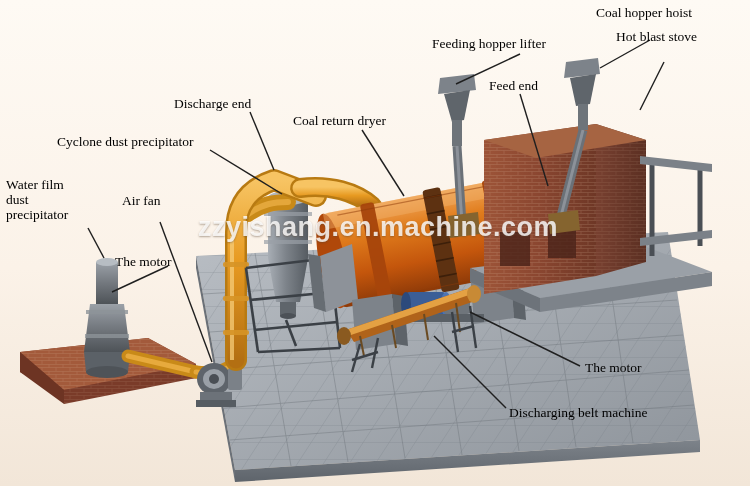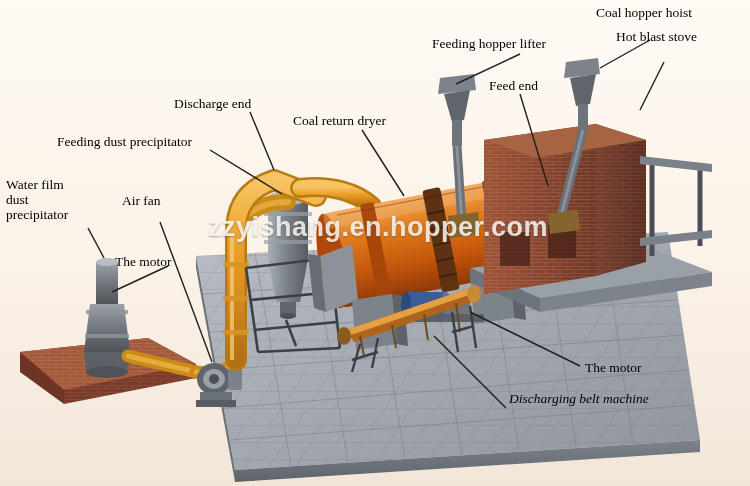--- a/index.html
+++ b/index.html
@@ -348,22 +348,22 @@
     </g>
   </svg>
 
 
   <div class="label" style="left:596px; top:5px;">Coal hopper hoist</div>
   <div class="label" style="left:616px; top:29px;">Hot blast stove</div>
   <div class="label" style="left:432px; top:36px;">Feeding hopper lifter</div>
   <div class="label" style="left:489px; top:78px;">Feed end</div>
   <div class="label" style="left:293px; top:113px;">Coal return dryer</div>
   <div class="label" style="left:174px; top:96px;">Discharge end</div>
-  <div class="label" style="left:57px; top:134px;">Feeding dust precipitator</div>
+  <div class="label" style="left:57px; top:134px;">Cyclone dust precipitator</div>
   <div class="label wrap" style="left:6px; top:177px; width:82px;">Water film dust precipitator</div>
   <div class="label" style="left:122px; top:193px;">Air fan</div>
   <div class="label" style="left:115px; top:254px;">The motor</div>
   <div class="label" style="left:585px; top:360px;">The motor</div>
-  <div class="label" style="left:509px; top:391px;font-style:italic;">Discharging belt machine</div>
-
-  <div class="watermark">zzyishang.en.hopper.com</div>
+  <div class="label" style="left:509px; top:405px;">Discharging belt machine</div>
+
+  <div class="watermark">zzyishang.en.machine.com</div>
 
 </div>
 
 </body></html>

